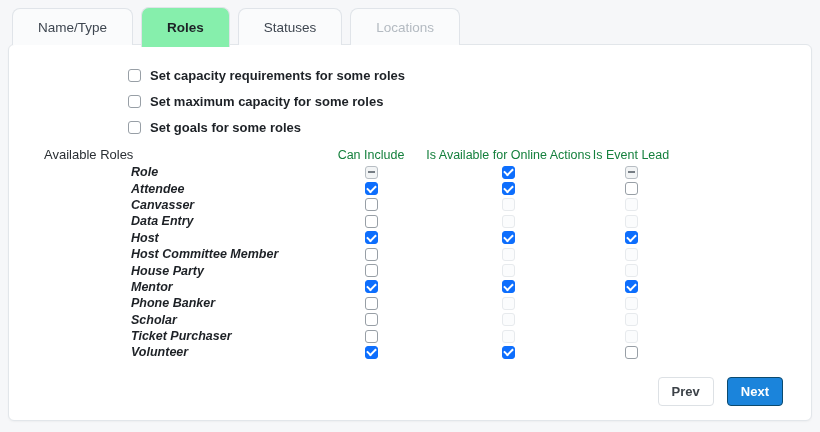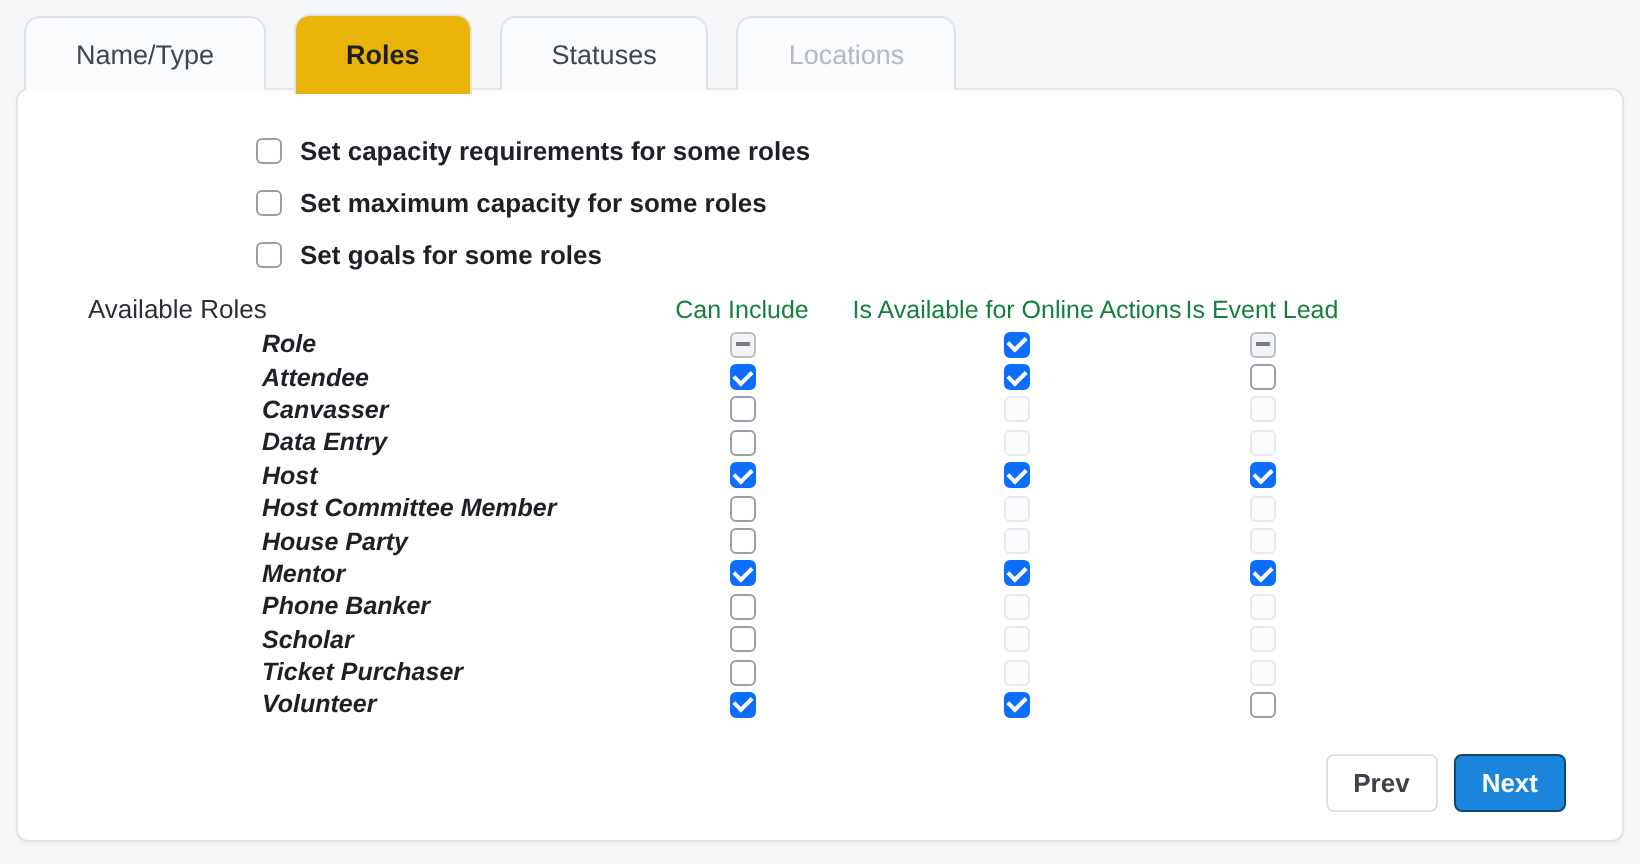--- a/index.html
+++ b/index.html
@@ -8,33 +8,33 @@
     font-family:"Liberation Sans","DejaVu Sans",sans-serif;
     background:#f6f7f9;
     color:#212529;
     position:relative;
     overflow:hidden;
     font-size:13px;
   }
   
   .tabs {
     position:absolute; left:12px; top:7px;
-    display:flex; gap:14px; z-index:3; align-items:flex-end;
+    display:flex; gap:8px; z-index:3; align-items:flex-end;
   }
   .tab {
     height:37px; padding:0 25px;
     display:flex; align-items:center; justify-content:center;
     background:#fafbfc;
     border:1px solid #e0e4e9; border-bottom:none;
     border-radius:8px 8px 0 0;
     font-size:13.5px; color:#3e4650;
     cursor:pointer; white-space:nowrap;
   }
   .tab.active {
-    background:#eab308; color:#1d2126; font-weight:bold;
+    background:#86efac; color:#1d2126; font-weight:bold;
     height:40px; margin-bottom:-2px;
   }
   .tab.disabled { color:#b3bac1; cursor:default; }
   
   .panel {
     position:absolute; left:8px; right:8px; top:44px; bottom:11px;
     background:#ffffff;
     border:1px solid #e2e6ea; border-radius:6px;
     box-shadow:0 1px 2px rgba(0,0,0,0.04);
     z-index:1;
@@ -79,21 +79,21 @@
     justify-self:center;
   }
   .roles-row { height:16.4px; }
   .role-label {
     font-weight:bold; font-size:12.5px; color:#1d2126; white-space:nowrap;font-style:italic;
   }
   .cb-cell { display:flex; justify-content:center; }
   
   .footer {
     position:absolute; right:28px; bottom:14px;
-    display:flex; gap:8px;text-align:center;
+    display:flex; gap:13px;text-align:center;
   }
   .btn {
     height:29px; padding:0 13px; border-radius:4px;
     font-size:13px; font-weight:600;
     display:flex; align-items:center; justify-content:center;
     cursor:pointer;
   }
   .btn-prev { background:#fff; border:1px solid #dde1e5; color:#3c4248; }
   .btn-next { background:#1b84db; border:1px solid #0c4a6e; color:#fff; }
 </style>

